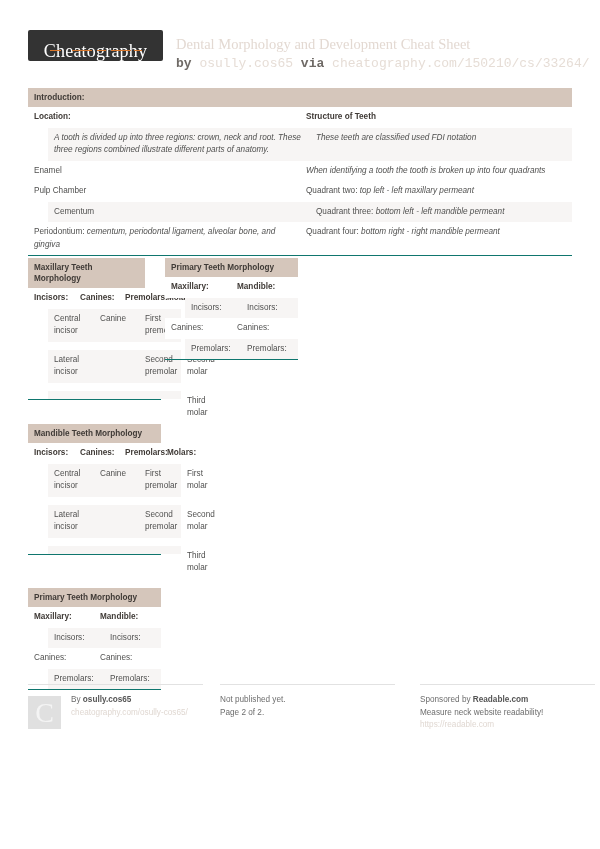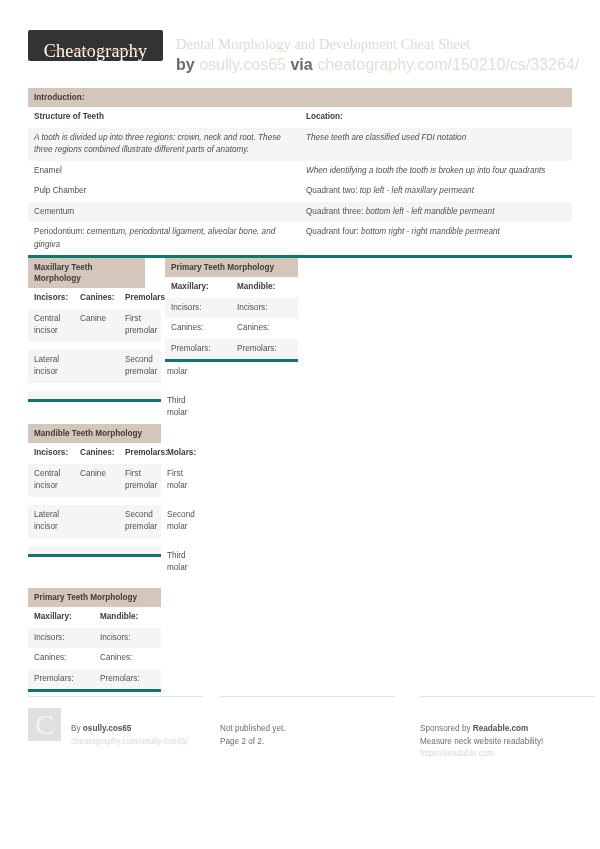--- a/index.html
+++ b/index.html
@@ -69,50 +69,50 @@
     top: 6px;
     font-family: "Liberation Serif", serif;
     font-size: 14.5px;
     color: #e3d9d2;
     white-space: nowrap;
   }
   .head-sub {
     position: absolute;
     left: 148px;
     top: 26px;
-    font-family: Liberation Sans, sans-serif;
-    font-size: 16px;
+    font-family: Liberation Mono, monospace;
+    font-size: 13px;
     color: #e3d9d2;
     white-space: nowrap;
   }
   .head-sub .strong { font-weight: bold; color: #6f6a66; }
   .head-sub .lnk { color: #e6ddd6; }
 
   
   .tbl {
     position: absolute;
-    border-bottom: 3px solid #0f766e;
+    border-bottom: 1px solid #0f766e;
     box-sizing: border-box;
   }
   .tbl-title {
     background: #d5c6bb;
     color: #3f3a36;
     font-size: 8.2px;
     font-weight: bold;
     padding: 4px 6px 4px 6px;
     box-sizing: border-box;
     line-height: 11px;
   }
   .row {
     display: flex;
     box-sizing: border-box;
     font-size: 8.2px;
     line-height: 12.5px;
   }
-  .row.alt { background: #f7f5f4; }
+  .row.alt { background: #f7f5f4; margin-left: 20px; }
   .row.white { background: #ffffff; }
   .cell {
     padding: 4px 6px 4px 6px;
     box-sizing: border-box;
     color: #50504f;
   }
   .cell.hdr { font-weight: bold; color: #3f3a36; }
   .cell .ital { font-style: italic; }
 
   
@@ -189,23 +189,23 @@
   
   .footer {
     position: absolute;
     left: 28px;
     top: 684px;
     width: 544px;
     height: 60px;
   }
   .foot-col {
     position: absolute;
-    top: 12px;
+    top: 0;
     border-top: 1px solid #e2e2e2;
-    padding-top: 26px;
+    padding-top: 9px;
     box-sizing: border-box;
     font-size: 8.2px;
     line-height: 12.5px;
     color: #6d6d6d;
   }
   .fc1 { left: 0;     width: 175px; }
   .fc2 { left: 192px; width: 175px; }
   .fc3 { left: 384px; width: 175px; margin-left: 8px; }
 
   .avatar {
@@ -245,22 +245,22 @@
       <span class="lnk">osully.cos65</span>
       <span class="strong">via</span>
       <span class="lnk">cheatography.com/150210/cs/33264/</span>
     </div>
   </div>
 
   <div class="tbl" id="intro-table">
     <div class="tbl-title">Introduction:</div>
 
     <div class="row white">
+      <div class="cell hdr c1">Location:</div>
       <div class="cell hdr c0">Structure of Teeth</div>
-      <div class="cell hdr c1">Location:</div>
     </div>
 
     <div class="row alt">
       <div class="cell c0"><span class="ital">A tooth is divided up into three regions: crown, neck and root. These three regions combined illustrate different parts of anatomy.</span></div>
       <div class="cell c1"><span class="ital">These teeth are classified used FDI notation</span></div>
     </div>
 
     <div class="row white">
       <div class="cell c0">Enamel</div>
       <div class="cell c1"><span class="ital">When identifying a tooth the tooth is broken up into four quadrants</span></div>

